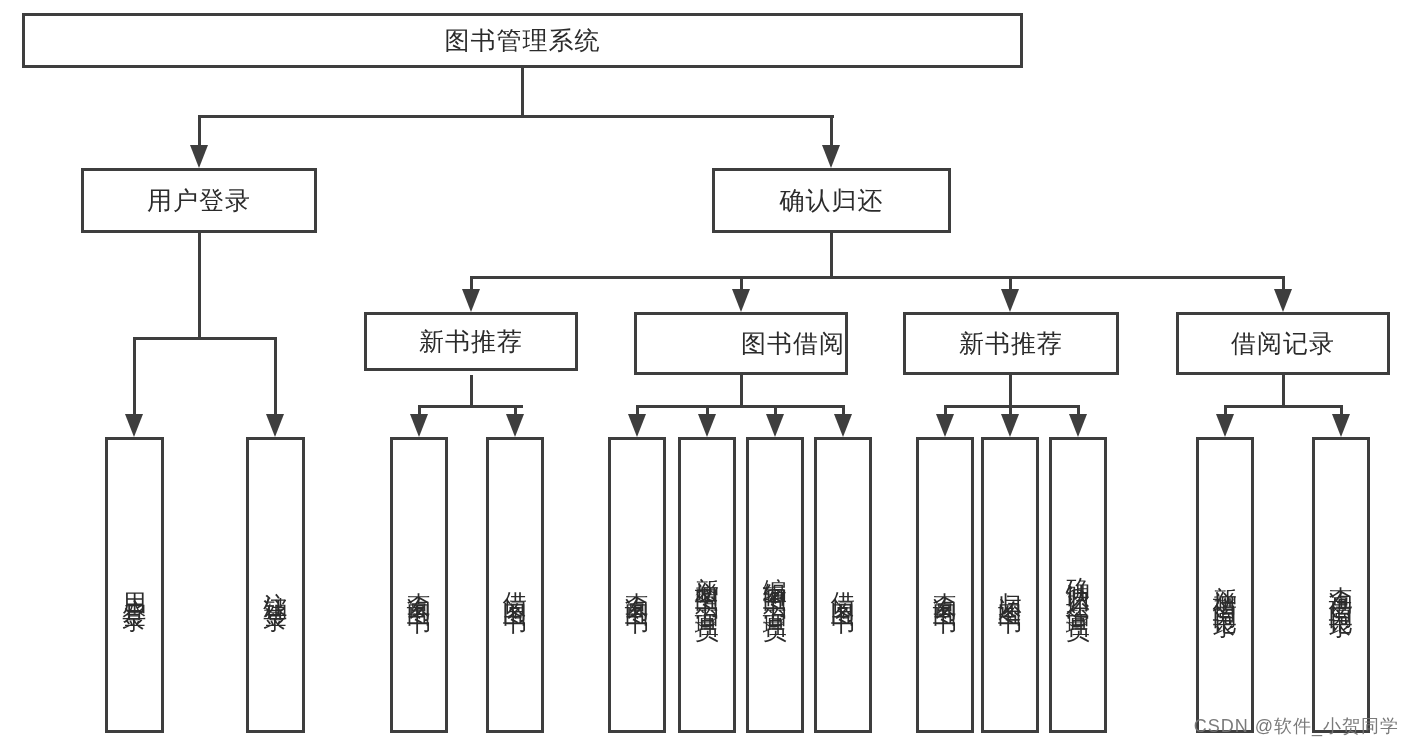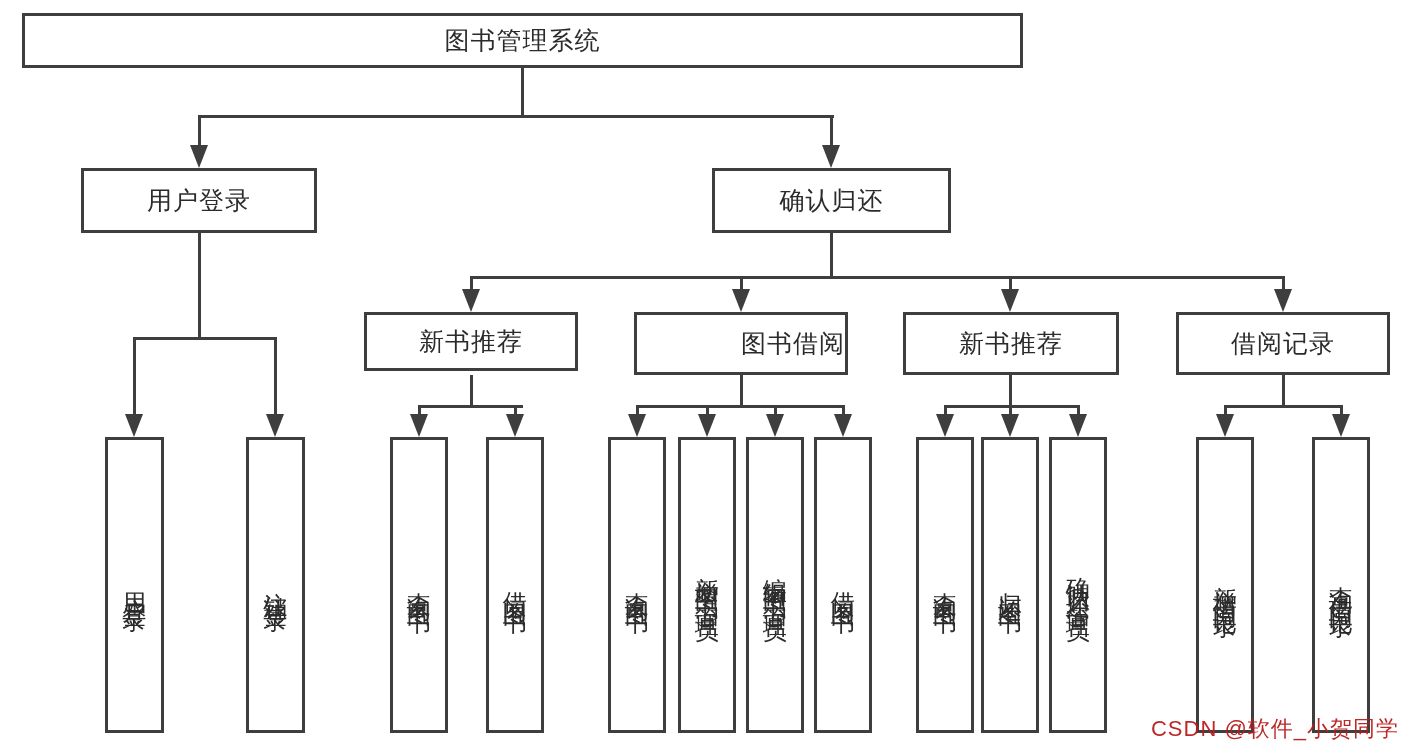--- a/index.html
+++ b/index.html
@@ -45,22 +45,22 @@
     position:absolute;
     width:0;height:0;
     border-left:9px solid transparent;
     border-right:9px solid transparent;
     border-top:23px solid var(--ink);
   }
   .watermark{
     position:absolute;
     top:714px;
     right:6px;
-    font-size:22px;
-    color:#b91c1c;
+    font-size:18px;
+    color:#737373;
     opacity:.95;
     letter-spacing:1px;
     z-index:10;
     white-space:nowrap;
   }
 </style>
 </head>
 <body>
 
 <div class="stage">

